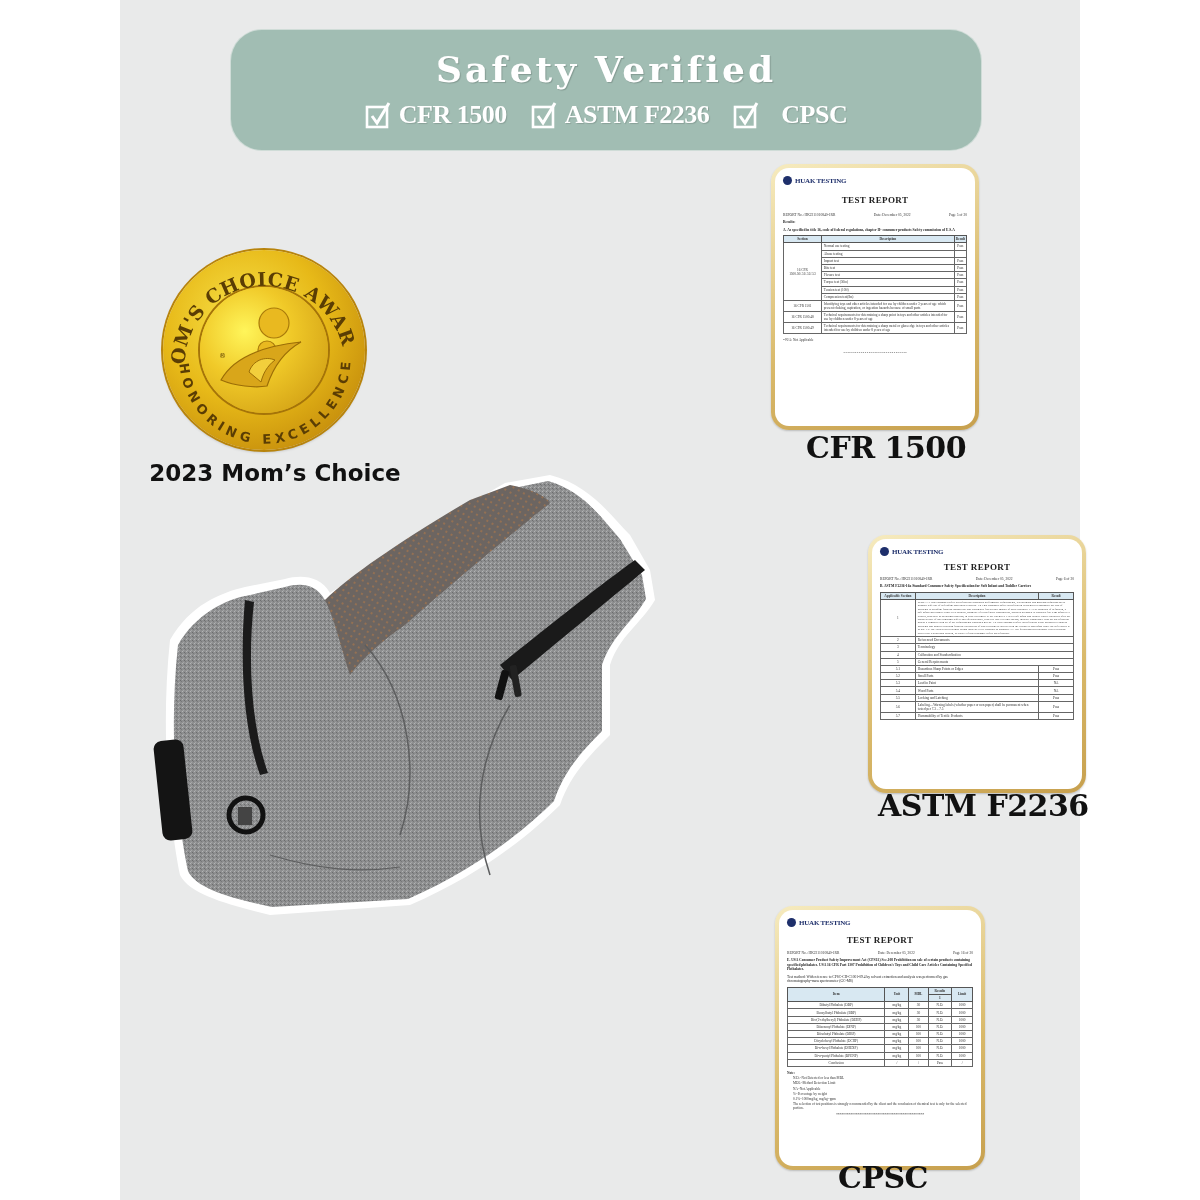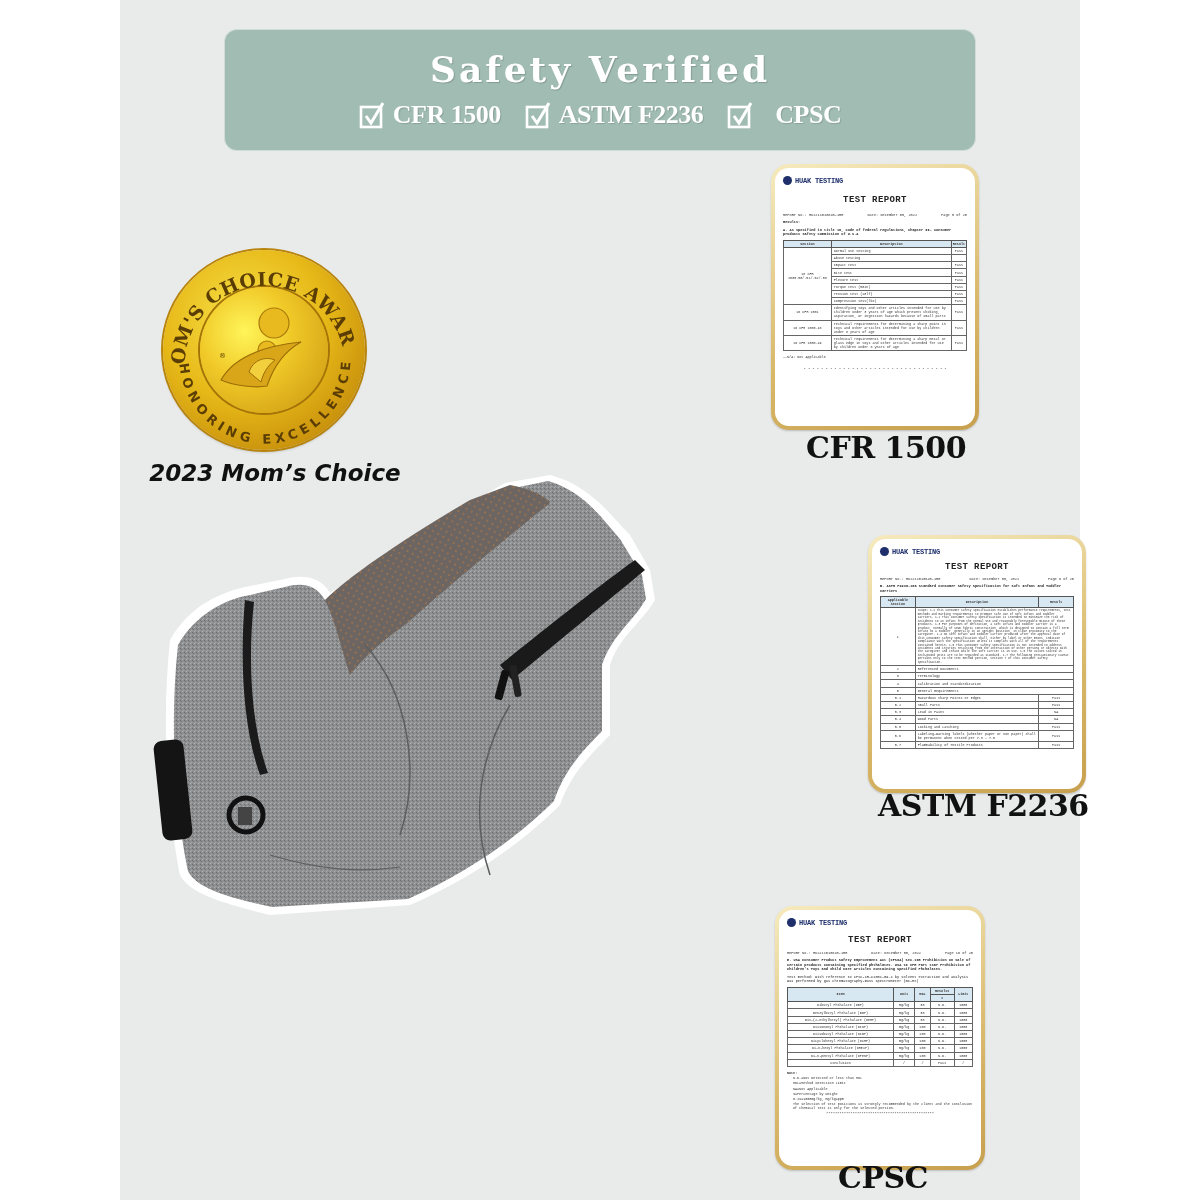--- a/index.html
+++ b/index.html
@@ -3,22 +3,22 @@
 <meta charset="utf-8">
 <style>
   * { box-sizing: border-box; margin: 0; padding: 0; }
   html, body { width: 1200px; height: 1200px; background: #ffffff; overflow: hidden; }
   body { position: relative; font-family: "Liberation Sans", sans-serif; }
 
   .panel { position: absolute; left: 120px; top: 0; width: 960px; height: 1200px; background: #e9eaea; }
 
   
   .banner {
-    position: absolute; left: 225px; top: 30px; width: 750px; height: 120px;
-    background: #a1bdb3; border-radius: 12px; box-shadow: 0 0 0 1px #cfdcd7;
+    position: absolute; left: 231px; top: 30px; width: 750px; height: 120px;
+    background: #a1bdb3; border-radius: 31px; box-shadow: 0 0 0 1px #cfdcd7;
     text-align: center; color: #ffffff;
   }
   .banner-title {
     position: absolute; left: 0; right: 0; top: 44px; margin-top: -26px;
     font-family: "DejaVu Serif", serif; font-weight: bold; font-size: 36px; letter-spacing: 3px;
     text-shadow: 1px 1px 1px rgba(0,0,0,0.18);
   }
   .cert-row { position: absolute; left: 0; right: 0; top: 70px; display: flex; justify-content: center; align-items: center; gap: 24px; }
   .cert-item { display: flex; align-items: center; gap: 8px; }
   .check-box { width: 26px; height: 28px; position: relative; }
@@ -35,35 +35,35 @@
     box-shadow: 0 0 0 2px #b8840c, 0 2px 3px rgba(0,0,0,0.25);
   }
   .seal-inner {
     position: absolute; left: 37px; top: 37px; width: 128px; height: 126px; border-radius: 50%;
     background: radial-gradient(circle at 35% 35%, #fff55a 0%, #f0c928 40%, #c8930f 100%);
     box-shadow: 0 0 0 2px #a57409;
   }
   .seal-svg { position: absolute; left: 0; top: 0; width: 202px; height: 200px; }
   .award-caption {
     position: absolute; left: 130px; top: 456px; width: 290px; text-align: center;
-    font-family: "DejaVu Sans", sans-serif; font-weight: bold; font-style: italic; font-size: 23px; line-height: 34px; color: #111;
+    font-family: "DejaVu Sans", sans-serif; font-weight: bold; font-size: 23px; line-height: 34px; color: #111;
   }
 
   
   .product { position: absolute; left: 150px; top: 475px; width: 630px; height: 450px; }
 
   
   .report-card {
     position: absolute; width: 210px; border-radius: 18px; padding: 4px;
     background: linear-gradient(160deg, #f6ebbf, #d9b96a 60%, #c7a04e);
     box-shadow: 0 1px 2px rgba(0,0,0,0.2);
   }
   .report-inner {
     background: #ffffff; border-radius: 14px; width: 100%; height: 100%; position: relative; overflow: hidden;
-    padding: 8px 8px; font-family: Liberation Mono, monospace; color: #222;
+    padding: 8px 8px; font-family: Liberation Serif, serif; color: #222;
   }
   .lab-logo { display: flex; align-items: center; gap: 3px; font-size: 7px; font-weight: bold; color: #1e2f6b; letter-spacing: -0.2px; }
   .lab-logo .logo-mark { width: 9px; height: 9px; border-radius: 50%; background: #1e2f6b; }
   .report-title { text-align: center; font-size: 9px; font-weight: bold; margin: 10px 0 8px 0; letter-spacing: 0.4px; }
   .meta-row { display: flex; justify-content: space-between; font-size: 3.6px; color: #333; margin-bottom: 3px; }
   .sect-line { font-size: 3.6px; font-weight: bold; margin-bottom: 3px; line-height: 4.5px; }
   table.rt { width: 100%; border-collapse: collapse; font-size: 3.4px; color: #333; }
   table.rt th { background: #d8e8f2; border: 0.5px solid #555; font-weight: bold; padding: 1.2px 1px; text-align: center; }
   table.rt td { border: 0.5px solid #666; padding: 1.1px 2px; line-height: 4px; }
   table.rt td.c { text-align: center; }

